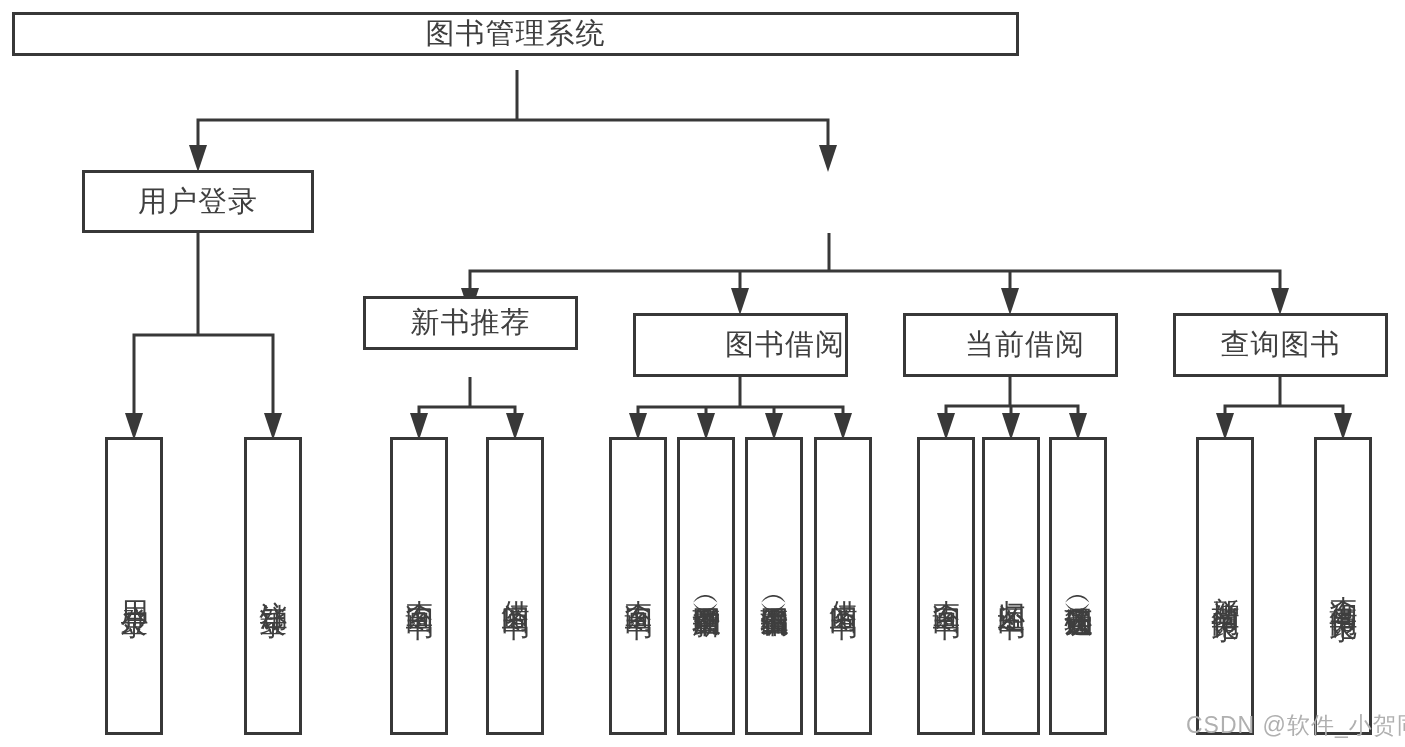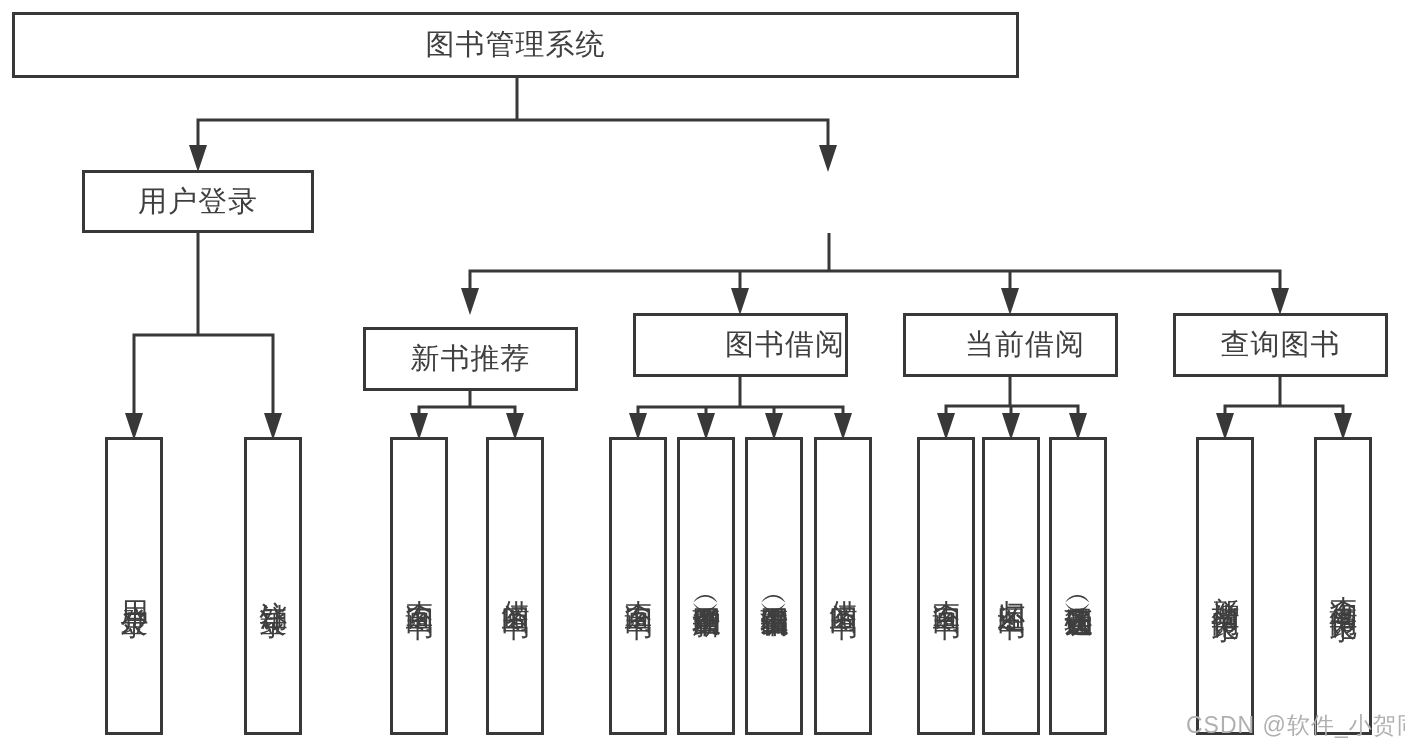--- a/index.html
+++ b/index.html
@@ -48,24 +48,24 @@
     writing-mode: vertical-rl;
     text-orientation: mixed;
     letter-spacing: 4px;
     line-height: 1;
     white-space: nowrap;
   }
   .leaf.dense .vtext {
     letter-spacing: 0;
   }
   
-  .pos-root        { left: 12px;   top: 12px;  width: 1007px; height: 66px; }
+  .pos-root        { left: 12px;   top: 12px;  width: 1007px; height: 44px; }
   .pos-user-login  { left: 82px;   top: 170px; width: 232px;  height: 63px; }
   .pos-book-mgmt   { left: 712px;  top: 170px; width: 235px;  height: 63px; }
-  .pos-newbook     { left: 363px;  top: 327px; width: 215px;  height: 64px; }
+  .pos-newbook     { left: 363px;  top: 296px; width: 215px;  height: 54px; }
   .pos-borrow      { left: 633px;  top: 313px; width: 215px;  height: 64px; justify-content: flex-end; }
   .pos-current     { left: 903px;  top: 313px; width: 215px;  height: 64px; padding-left: 29px; }
   .pos-records     { left: 1173px; top: 313px; width: 215px;  height: 64px; }
   .pos-l1a { left: 105px;  }
   .pos-l1b { left: 244px;  }
   .pos-l2a { left: 390px;  }
   .pos-l2b { left: 486px;  }
   .pos-l3a { left: 609px;  }
   .pos-l3b { left: 677px;  }
   .pos-l3c { left: 745px;  }

